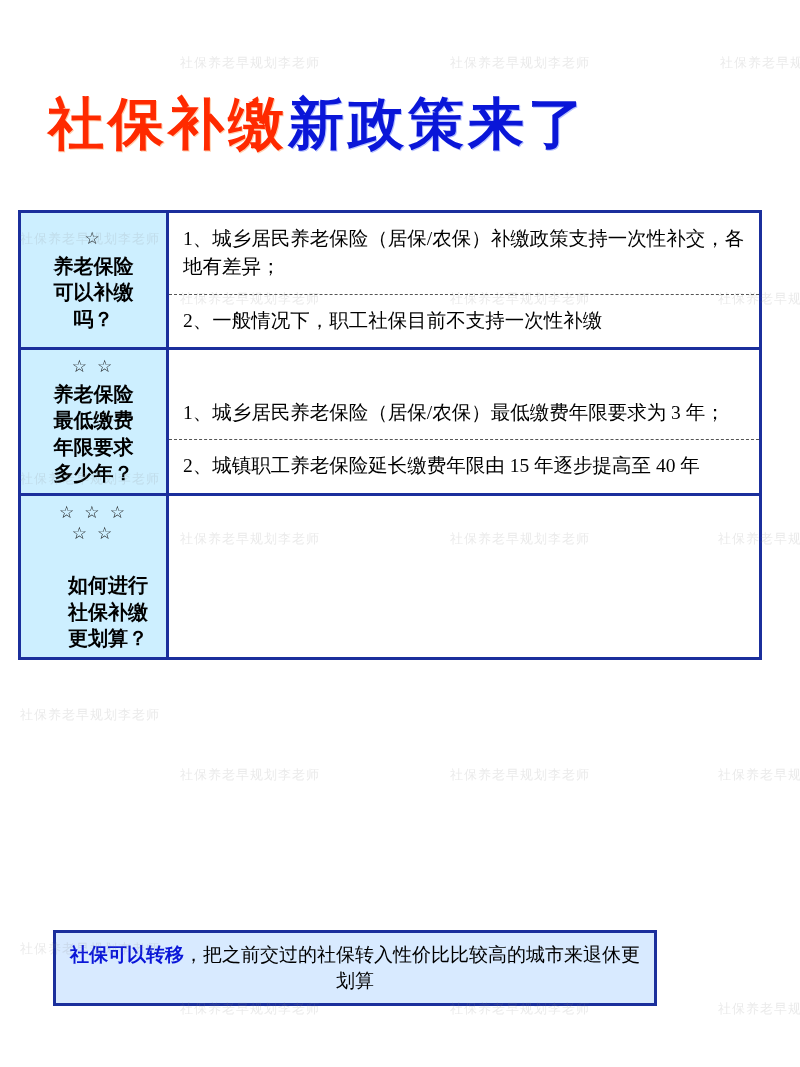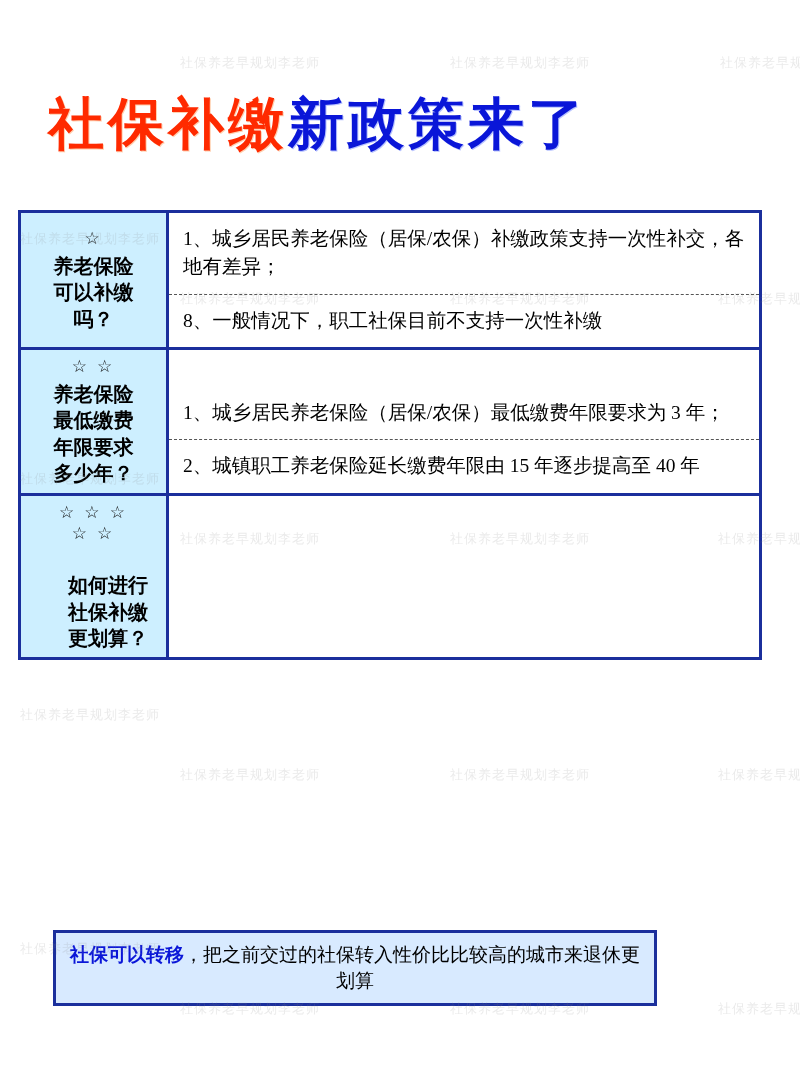--- a/index.html
+++ b/index.html
@@ -176,21 +176,21 @@
 
   <div class="row">
     <div class="cell-q">
       <div class="stars">☆</div>
       <div class="q-text" style="white-space:pre-line;">养老保险
 可以补缴
 吗？</div>
     </div>
     <div class="cell-a">
       <div class="ans">1、城乡居民养老保险（居保/农保）补缴政策支持一次性补交，各地有差异；</div>
-      <div class="ans">8、一般情况下，职工社保目前不支持一次性补缴</div>
+      <div class="ans">2、一般情况下，职工社保目前不支持一次性补缴</div>
     </div>
   </div>
 
   <div class="row">
     <div class="cell-q">
       <div class="stars">☆ ☆</div>
       <div class="q-text" style="white-space:pre-line;">养老保险
 最低缴费
 年限要求
 多少年？</div>

